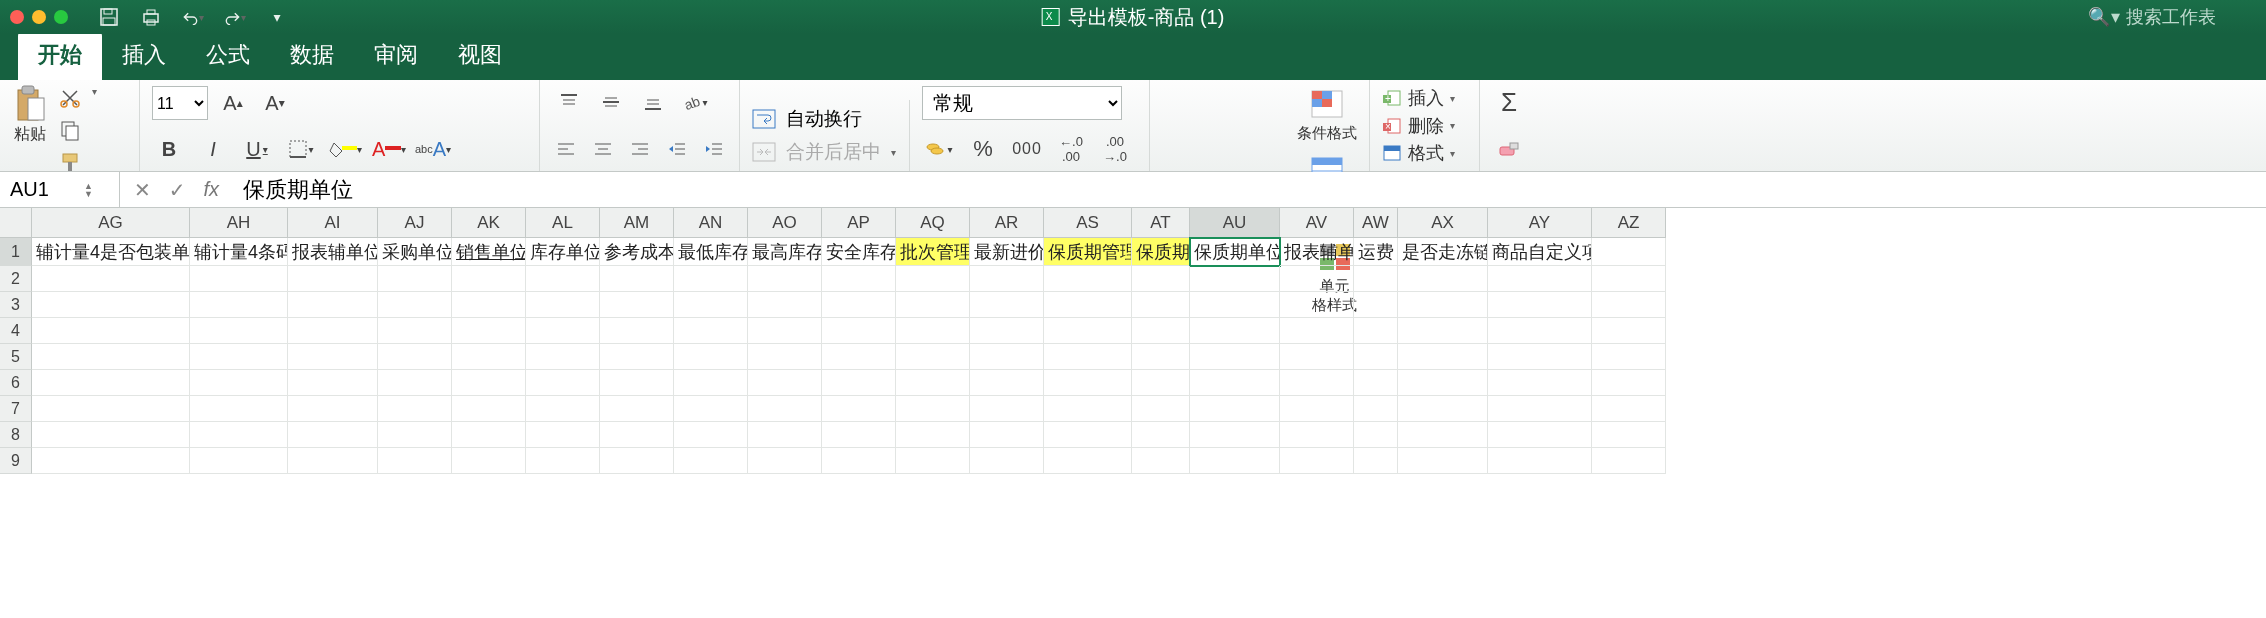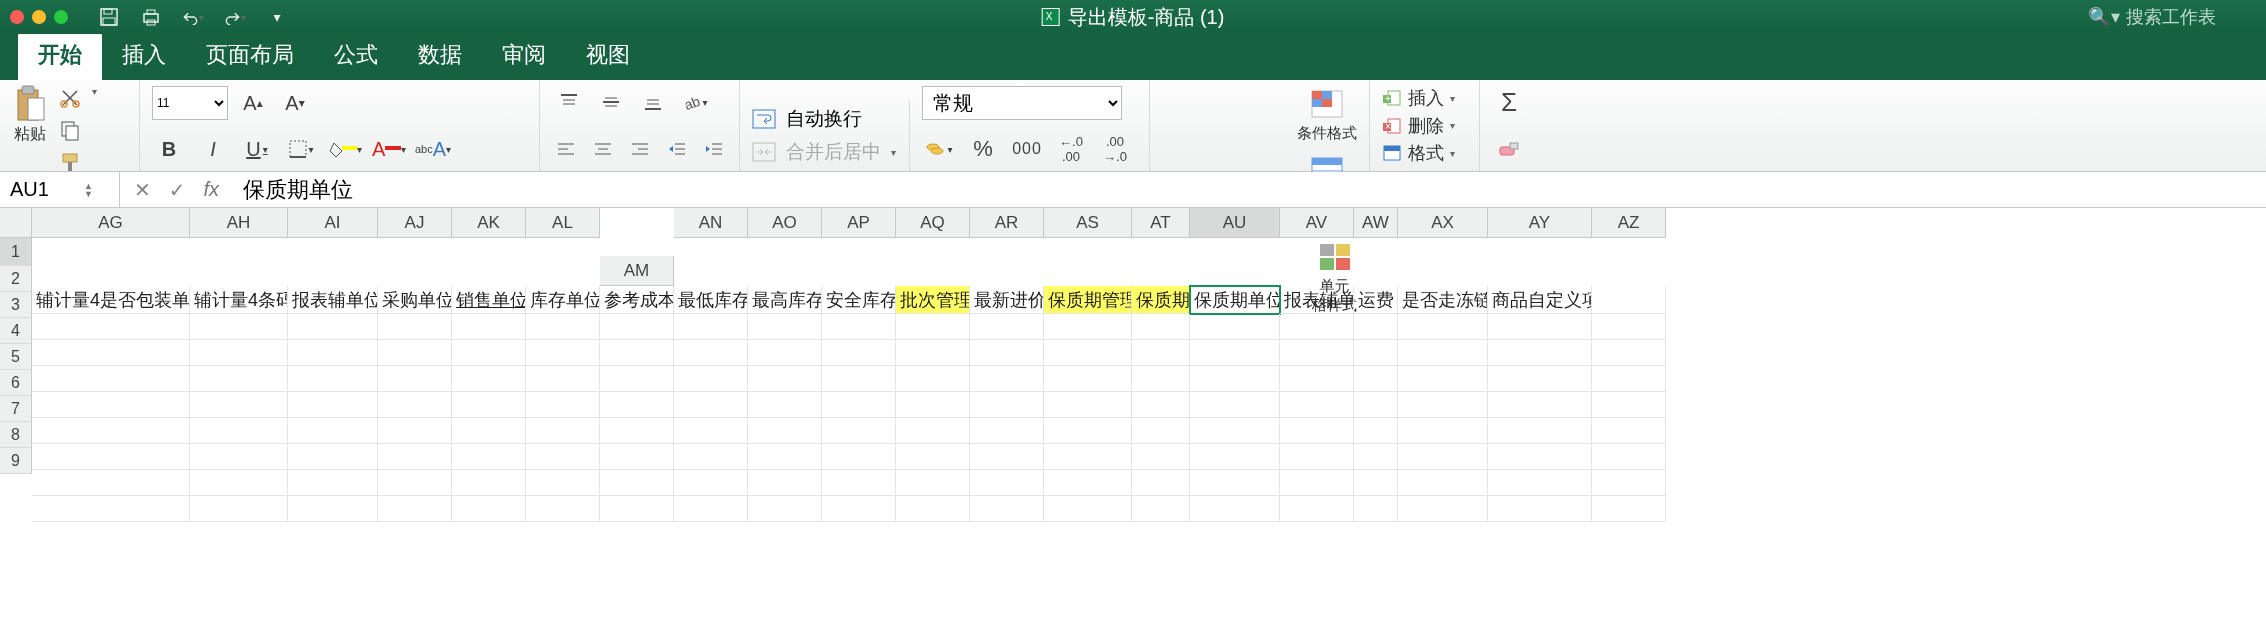--- a/index.html
+++ b/index.html
@@ -24,21 +24,21 @@
 
 .ribbon { background:linear-gradient(#fdfdfd,#eef1f0); height:92px; border-bottom:1px solid #c4c9c7; display:flex; align-items:stretch; }
 .grp { border-right:1px solid #d6dad8; padding:6px 12px; display:flex; flex-direction:column; justify-content:space-between; }
 .grp-row { display:flex; align-items:center; gap:8px; }
 .grp-row2 { display:flex; align-items:center; gap:10px; margin-top:auto; }
 .bigbtn { display:flex; flex-direction:column; align-items:center; justify-content:center; font-size:16px; color:#333; gap:2px; }
 .bigic { width:36px; height:36px; display:flex; align-items:center; justify-content:center; }
 .smic { width:24px; height:24px; display:flex; align-items:center; justify-content:center; color:#555; }
 .dd { font-size:10px; color:#666; }
 select.font-sel { font-size:20px; height:34px; width:212px; background:#fff; border:1px solid #b6bdbb; padding:2px 6px; }
-select.size-sel { font-size:12px; height:34px; width:76px; background:#fff; border:1px solid #b6bdbb; }
+select.size-sel { font-size:16px; height:34px; width:56px; background:#fff; border:1px solid #b6bdbb; }
 .sqbtn { width:34px; height:32px; border:none; background:#fff0; display:inline-flex; align-items:center; justify-content:center; font-size:20px; color:#444; }
 .sqbtn.bold{font-weight:900;} .sqbtn.ital{font-style:italic;} .sqbtn.ul{text-decoration:underline;}
 .col-strip{height:4px;width:22px;display:block;margin-top:-2px;}
 .numfmt { font-size:20px; height:34px; width:200px; background:#fff; border:1px solid #b6bdbb; padding:2px 6px;}
 .stackbtn { display:flex; flex-direction:column; align-items:center; font-size:15px; gap:2px; color:#333;}
 .cellmenu { display:flex; align-items:center; gap:6px; font-size:18px; color:#333;}
 
 .formula-bar { height:36px; border-bottom:1px solid #c4c9c7; display:flex; align-items:center; }
 .name-box { width:120px; height:100%; border-right:1px solid #c4c9c7; display:flex; align-items:center; padding:0 10px; font-size:20px; color:#333; }
 .name-box input { border:none; width:70px; font-size:20px; }
@@ -109,21 +109,20 @@
   </div>
   <div class="search-box">
     <span>🔍▾</span>
     <input placeholder="搜索工作表" style="">
   </div>
 </div>
 
 <div class="tabs-row" id="tabs-row">
     <div class="tab active">开始</div>
     <div class="tab">插入</div>
-    <div class="tab">页面布局</div>
     <div class="tab">公式</div>
     <div class="tab">数据</div>
     <div class="tab">审阅</div>
     <div class="tab">视图</div>
   </div>
 
 <div class="ribbon">
   <div class="grp" style="width:140px;">
     <div style="display:flex;align-items:flex-start;gap:10px;">
       <div class="bigbtn">
@@ -433,21 +432,21 @@
       </div>
   </div>
   <div style="flex:1;overflow:hidden;">
     <div class="col-headers" id="col-headers">
         <div class="col-h" style="width: 158px;">AG</div>
         <div class="col-h" style="width: 98px;">AH</div>
         <div class="col-h" style="width: 90px;">AI</div>
         <div class="col-h" style="width: 74px;">AJ</div>
         <div class="col-h" style="width: 74px;">AK</div>
         <div class="col-h" style="width: 74px;">AL</div>
-        <div class="col-h" style="width: 74px; margin-top: 48px;">AM</div>
+        <div class="col-h" style="width: 74px;">AM</div>
         <div class="col-h" style="width: 74px;">AN</div>
         <div class="col-h" style="width: 74px;">AO</div>
         <div class="col-h" style="width: 74px;">AP</div>
         <div class="col-h" style="width: 74px;">AQ</div>
         <div class="col-h" style="width: 74px;">AR</div>
         <div class="col-h" style="width: 88px;">AS</div>
         <div class="col-h" style="width: 58px;">AT</div>
         <div class="col-h active" style="width: 90px;">AU</div>
         <div class="col-h" style="width: 74px;">AV</div>
         <div class="col-h" style="width: 44px;">AW</div>

